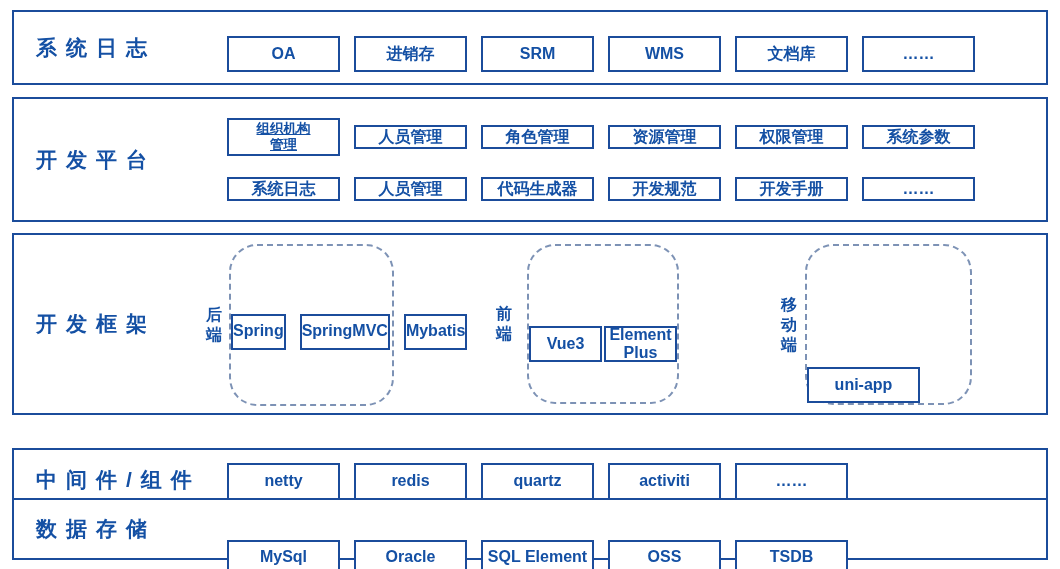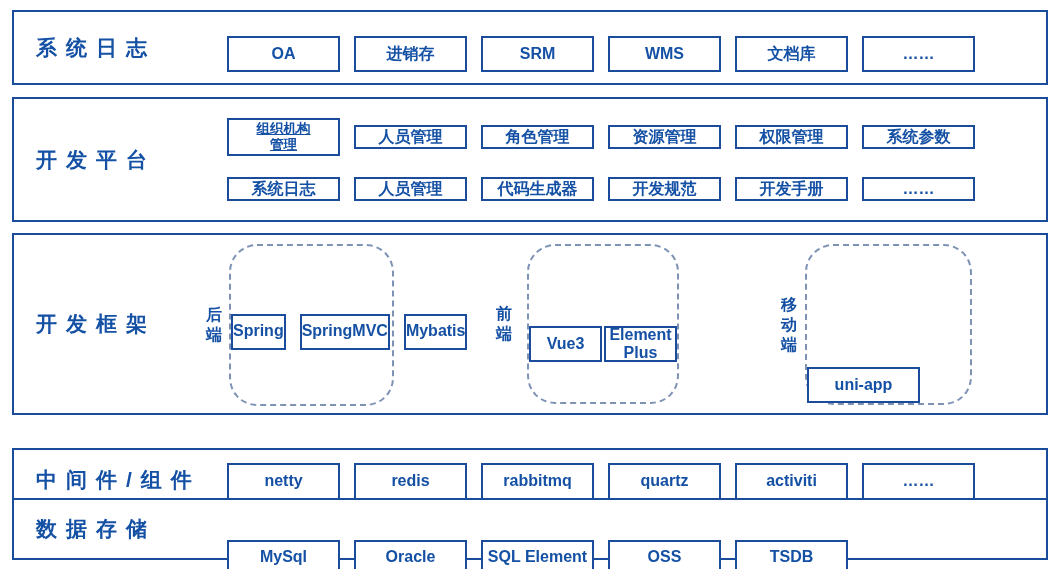--- a/index.html
+++ b/index.html
@@ -93,21 +93,20 @@
     <div class="group" style="left:791px;top:9px;width:167px;height:161px;padding-top:64px;align-items:flex-end;">
       <div class="box h36">uni-app</div>
     </div>
   </div>
 
   <div class="section" style="top:448px;height:63px;">
     <div class="sec-label">中间件/组件</div>
     <div class="boxrow" style="top:13px;height:37px;">
       <div class="box h37">netty</div>
       <div class="box h37">redis</div>
-      <div class="box h37">rabbitmq</div>
       <div class="box h37">quartz</div>
       <div class="box h37">activiti</div>
       <div class="box h37">……</div>
     </div>
   </div>
 
   <div class="section" style="top:498px;height:62px;">
     <div class="sec-label">数据存储</div>
     <div class="boxrow" style="top:12px;height:35px;margin-top:28px;">
       <div class="box h35">MySql</div>

